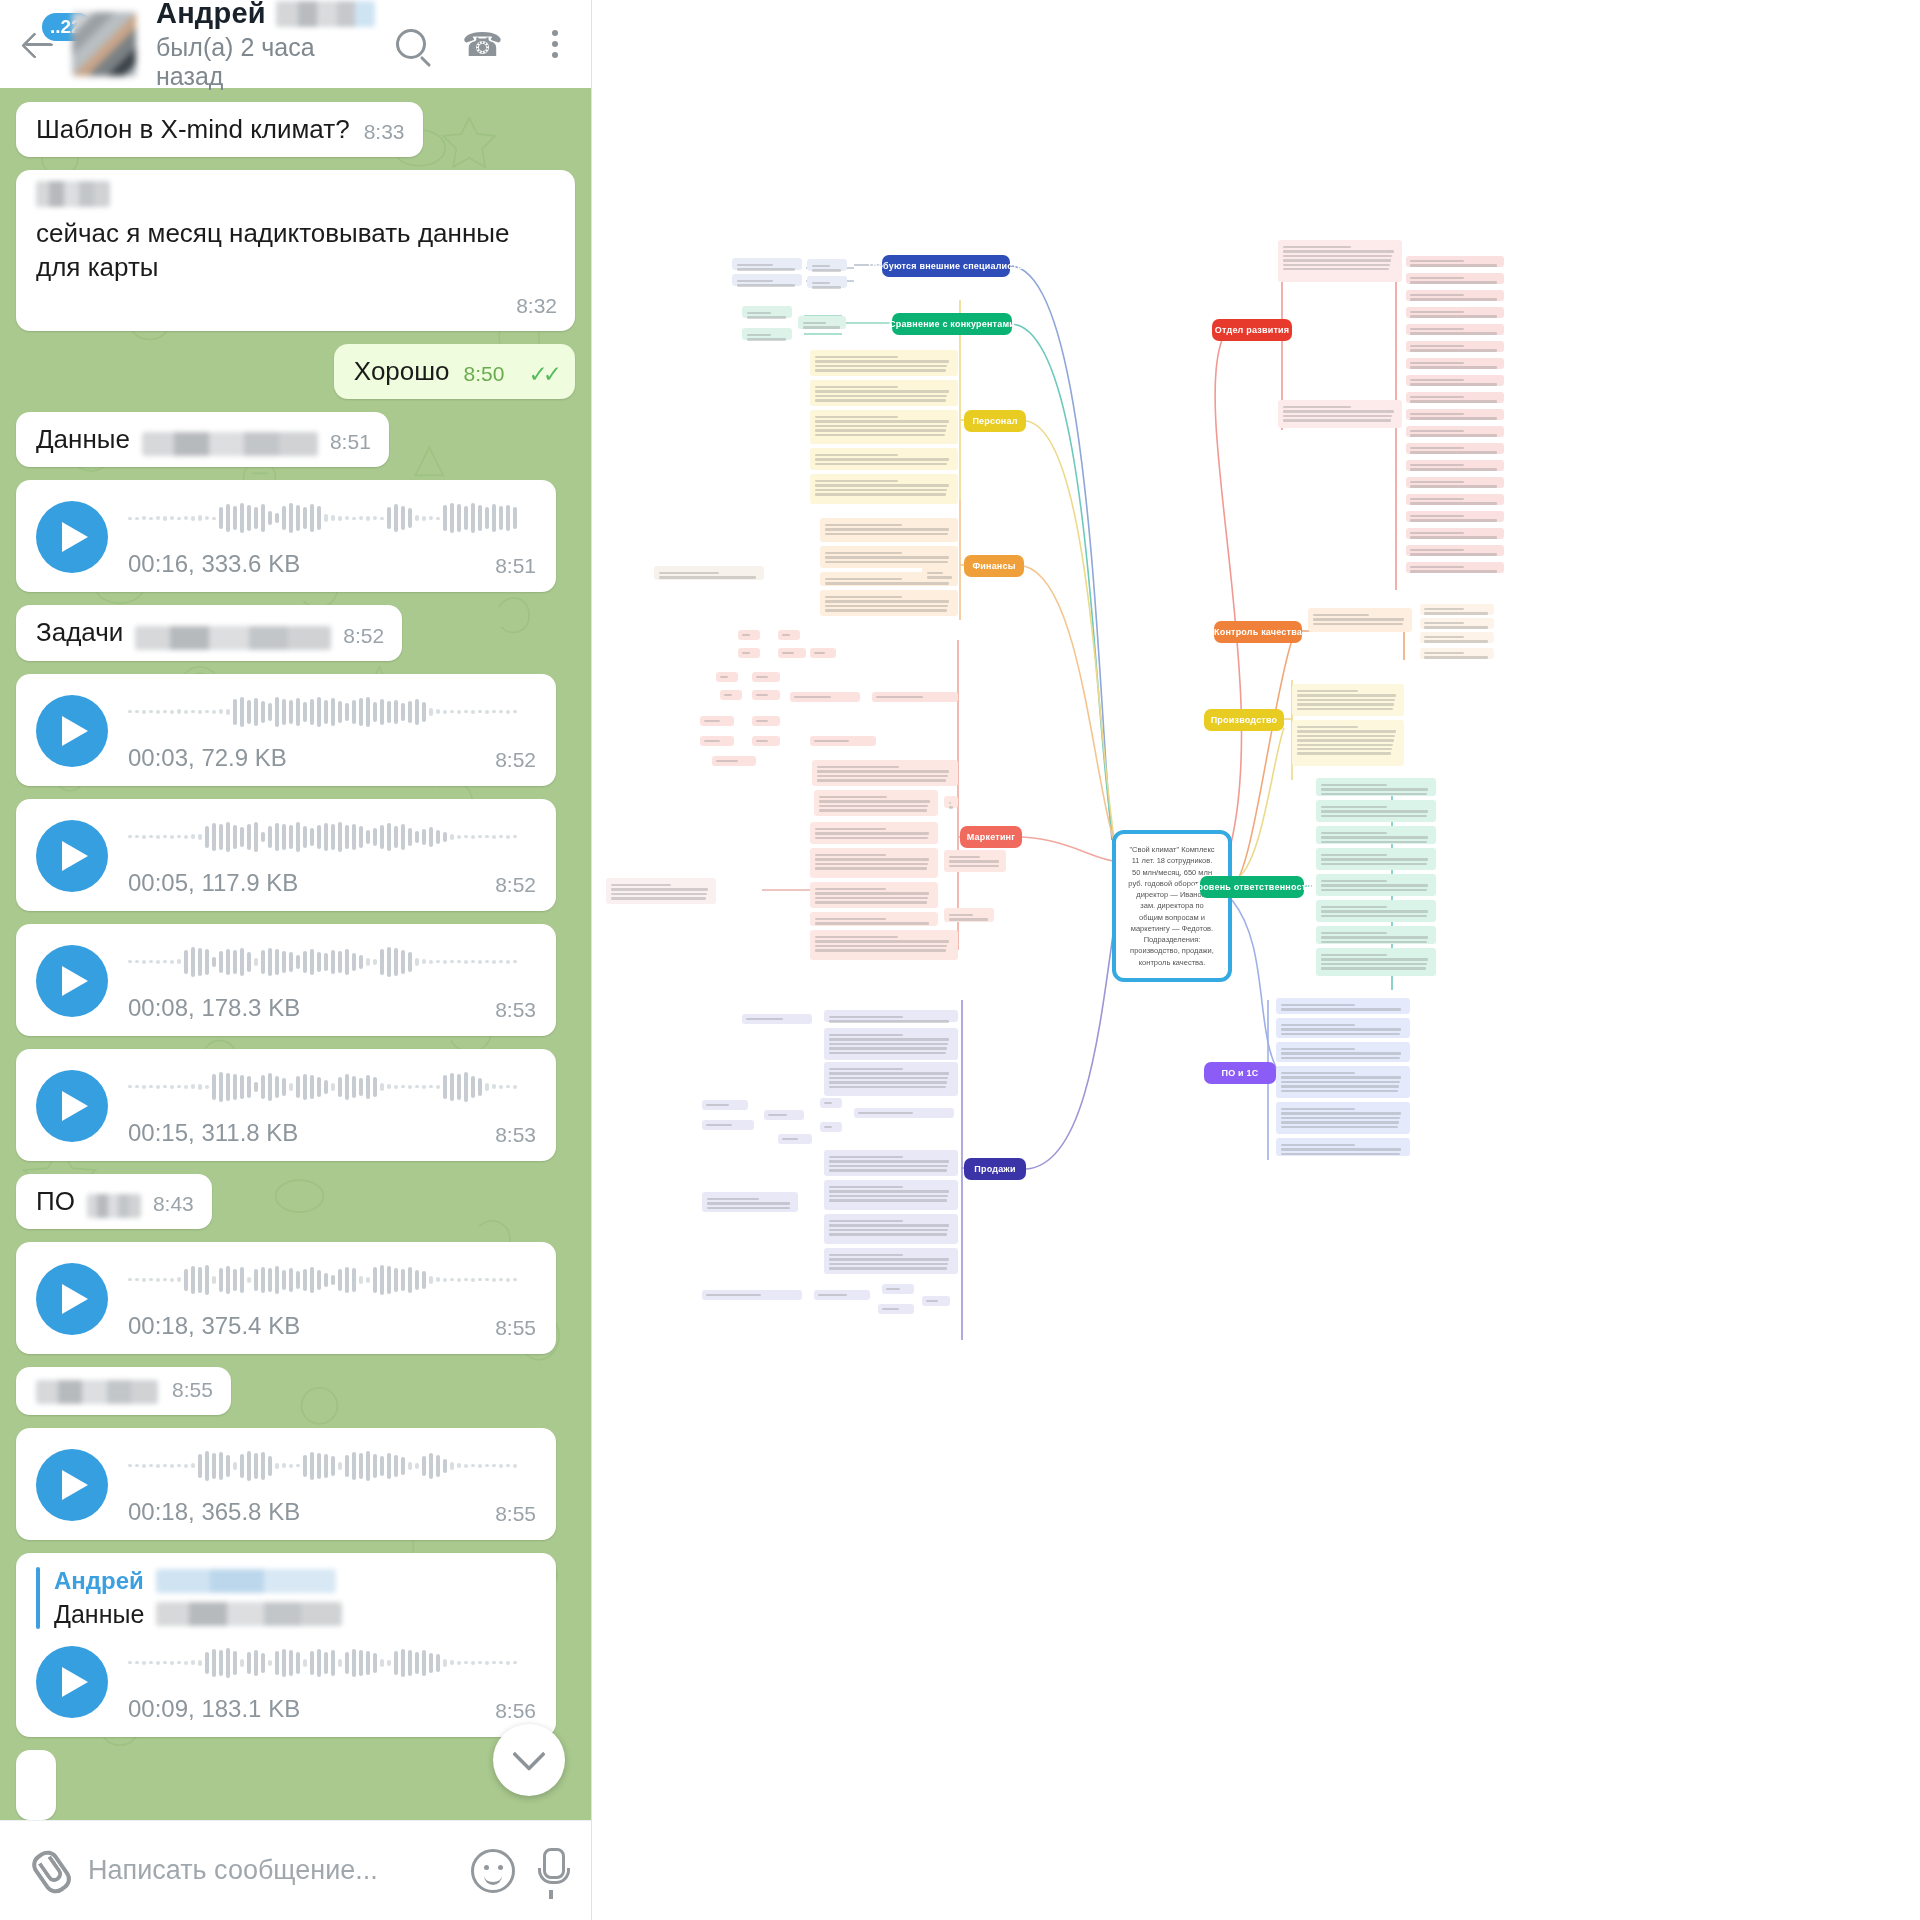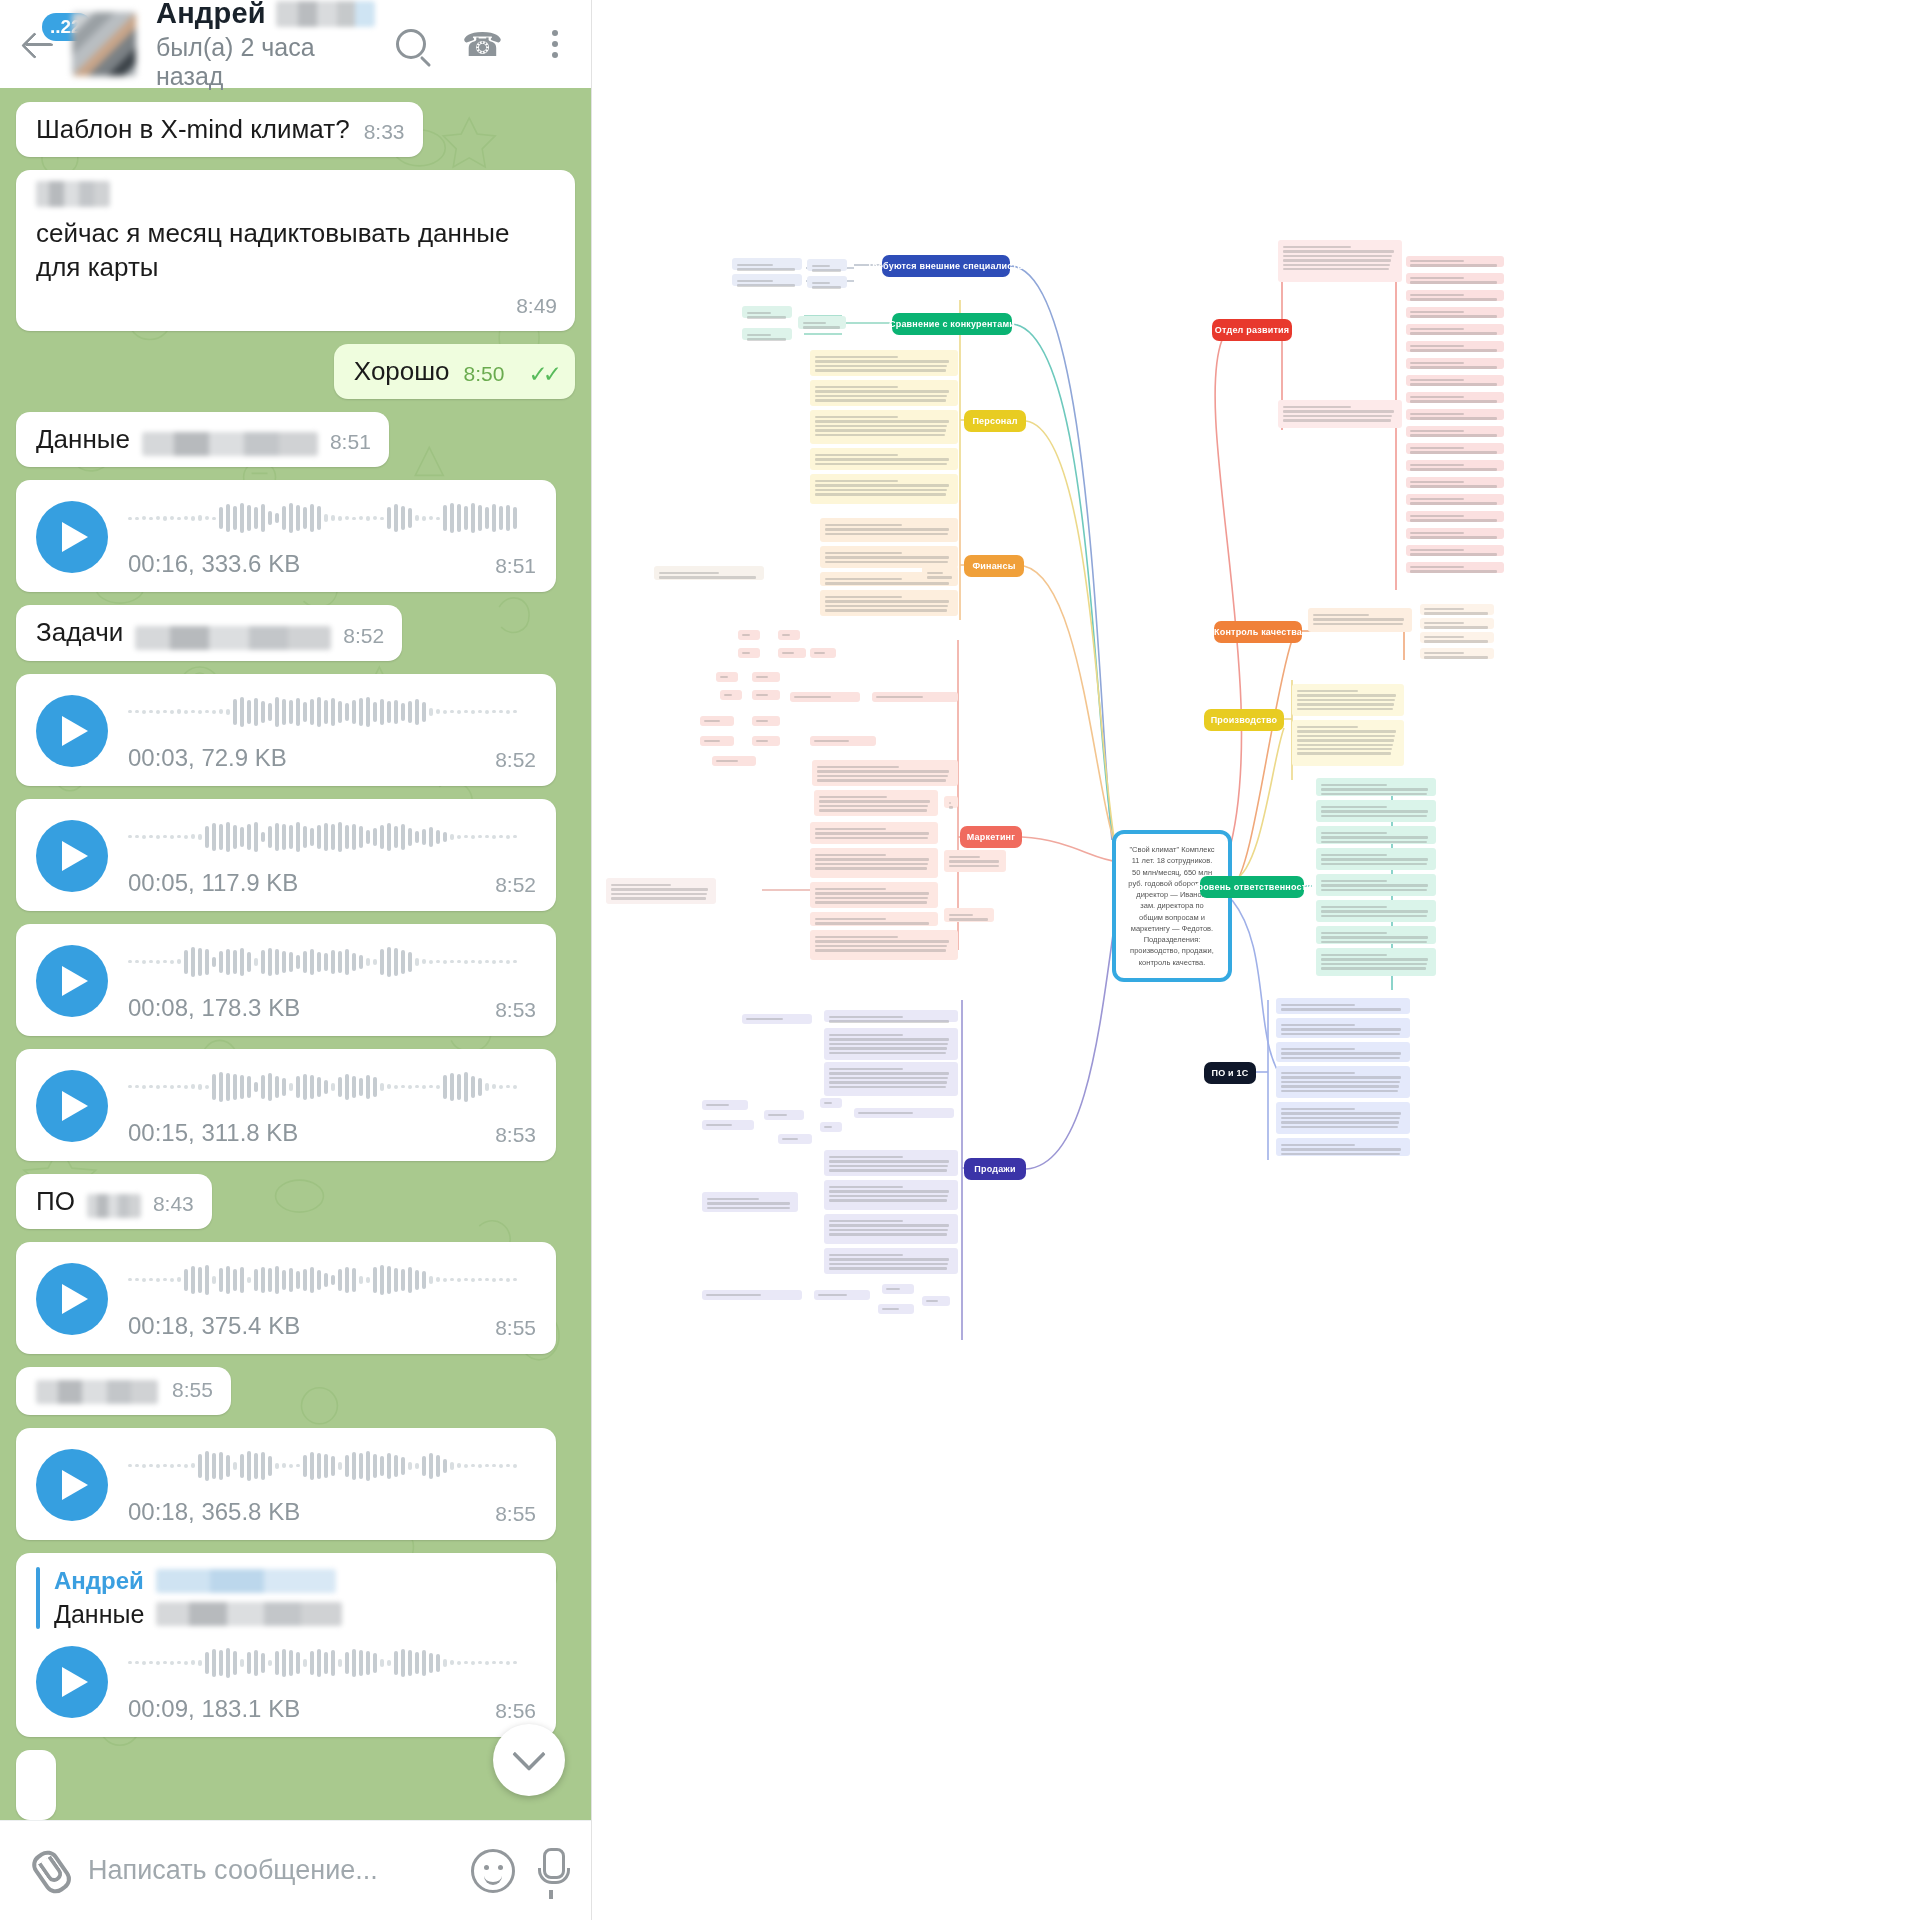--- a/index.html
+++ b/index.html
@@ -310,21 +310,21 @@
           <div class="b-text">
             <span class="txt">Шаблон в X-mind климат?</span>
             <span class="b-time">8:33</span>
           </div>
         </div>
 
         <div class="bubble" style="max-width:560px">
           <div class="b-text" style="gap:10px">
             <span class="blk" style="width:74px;height:26px"></span>
             <span class="txt">сейчас я месяц надиктовывать данные для карты</span>
-            <span class="b-time">8:49</span>
+            <span class="b-time">8:32</span>
           </div>
         </div>
 
         <div class="bubble out">
           <div class="b-text">
             <span class="txt">Хорошо</span>
             <span class="b-time out">8:50</span>
             <span class="checks">✓✓</span>
           </div>
         </div>
@@ -1028,21 +1028,21 @@
         <div class="node" style="left: 290px; top: 255px; width: 128px; height: 22px; background: rgb(46, 77, 184);">Требуются внешние специалисты</div>
         <div class="node" style="left: 300px; top: 313px; width: 120px; height: 22px; background: rgb(10, 179, 115);">Сравнение с конкурентами</div>
         <div class="node" style="left: 372px; top: 410px; width: 62px; height: 22px; background: rgb(232, 204, 34);">Персонал</div>
         <div class="node" style="left: 372px; top: 555px; width: 60px; height: 22px; background: rgb(240, 160, 58);">Финансы</div>
         <div class="node" style="left: 368px; top: 826px; width: 62px; height: 22px; background: rgb(240, 107, 94);">Маркетинг</div>
         <div class="node" style="left: 372px; top: 1158px; width: 62px; height: 22px; background: rgb(59, 52, 168);">Продажи</div>
         <div class="node" style="left: 620px; top: 319px; width: 80px; height: 22px; background: rgb(232, 57, 45);">Отдел развития</div>
         <div class="node" style="left: 622px; top: 621px; width: 88px; height: 22px; background: rgb(240, 129, 58);">Контроль качества</div>
         <div class="node" style="left: 612px; top: 709px; width: 80px; height: 22px; background: rgb(232, 204, 34);">Производство</div>
         <div class="node" style="left: 608px; top: 876px; width: 104px; height: 22px; background: rgb(10, 179, 115);">Уровень ответственности</div>
-        <div class="node" style="left: 612px; top: 1062px; width: 52px; height: 22px; background: #0f172a; text-align: right;">ПО и 1С</div>
+        <div class="node" style="left: 612px; top: 1062px; width: 72px; height: 22px; background: #8b5cf6; text-align: right;">ПО и 1С</div>
       </div>
     <div id="leaf-host">
         <div class="leaf" style="left: 140px; top: 258px; width: 70px; height: 12px; background: rgb(232, 236, 247);">
           <div style="height:2.4px;margin:2px 0;border-radius:1px;width:60%;background:rgba(120,120,120,.30)"></div>
           <div style="height:2.4px;margin:2px 0;border-radius:1px;width:97%;background:rgba(120,120,120,.30)"></div>
         </div>
         <div class="leaf" style="left: 140px; top: 274px; width: 70px; height: 12px; background: rgb(232, 236, 247);">
           <div style="height:2.4px;margin:2px 0;border-radius:1px;width:60%;background:rgba(120,120,120,.30)"></div>
           <div style="height:2.4px;margin:2px 0;border-radius:1px;width:97%;background:rgba(120,120,120,.30)"></div>
         </div>

